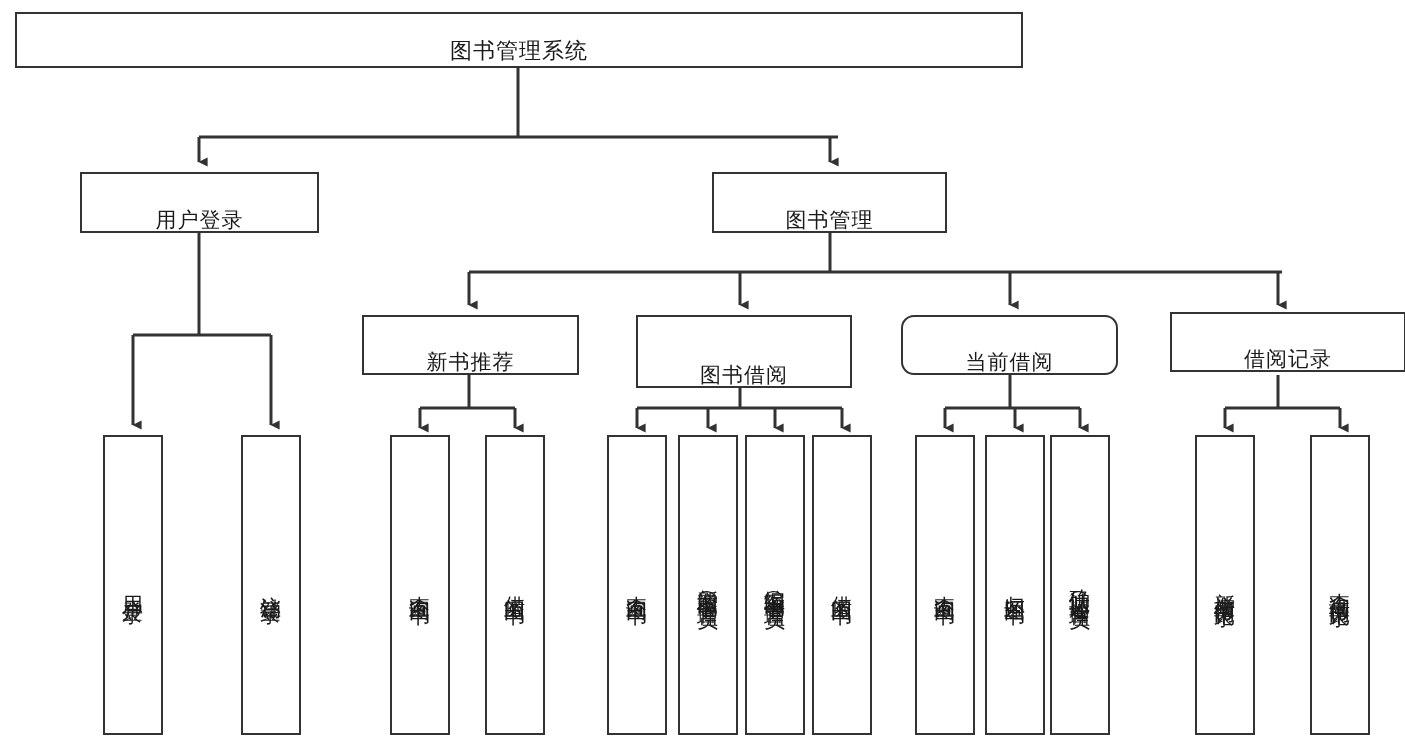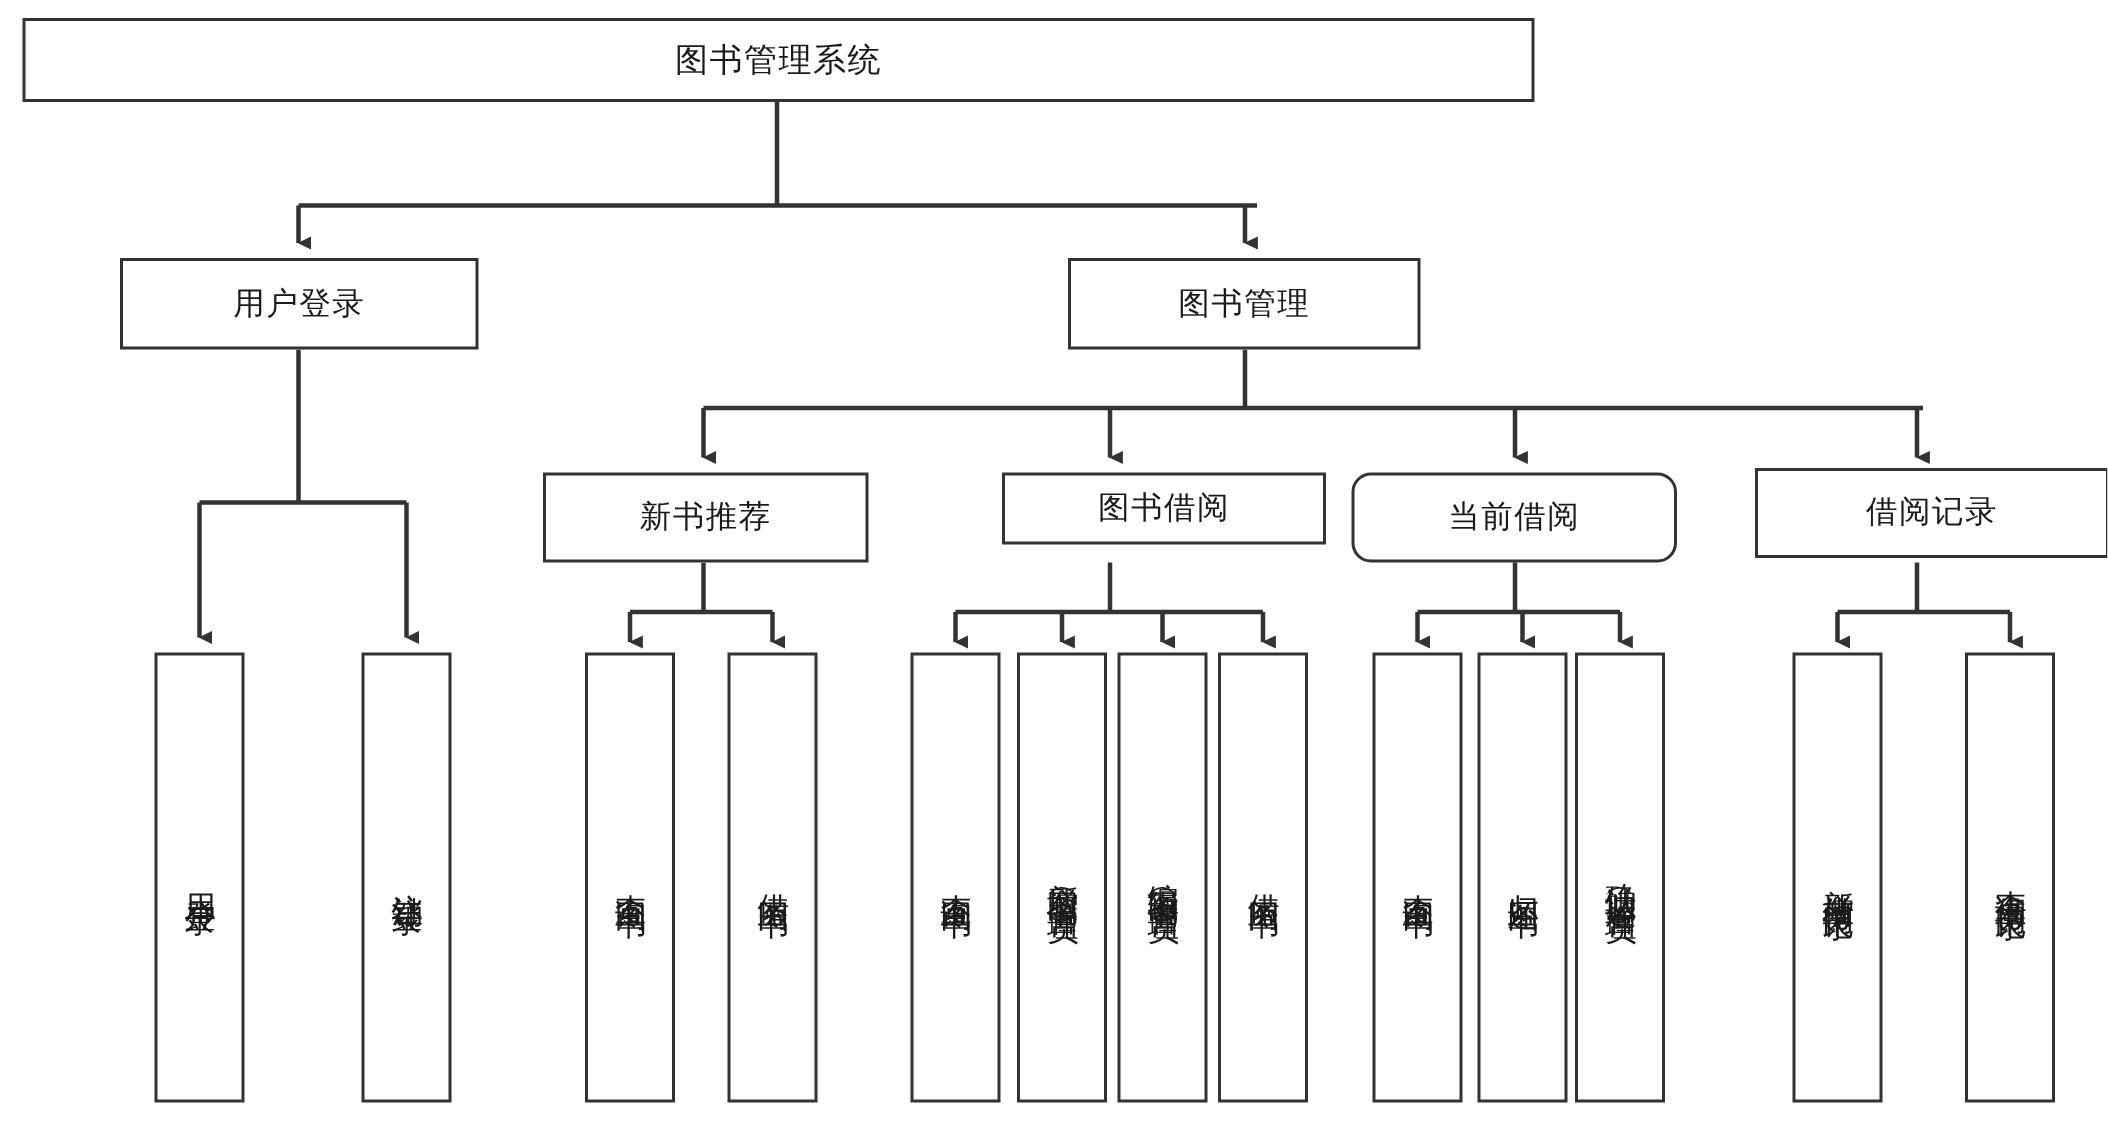--- a/index.html
+++ b/index.html
@@ -24,21 +24,21 @@
     width: 1405px;
     height: 747px;
     pointer-events: none;
   }
   .node {
     position: absolute;
     box-sizing: border-box;
     background: #ffffff;
     border: 2px solid #333333;
     display: flex;
-    align-items: center;
+    align-items: flex-end;
     justify-content: center;
     color: #1a1a1a;
   }
   .node.horiz {
     font-size: 21px;
     letter-spacing: 1px;
     line-height: 1.1;
   }
   .node.root {
     font-size: 22px;
@@ -131,21 +131,21 @@
   <div class="node horiz" style="left:80px; top:172px; width:239px; height:61px;">
     <span>用户登录</span>
   </div>
   <div class="node horiz" style="left:712px; top:172px; width:235px; height:61px;">
     <span>图书管理</span>
   </div>
 
   <div class="node horiz" style="left:362px; top:315px; width:217px; height:60px;">
     <span>新书推荐</span>
   </div>
-  <div class="node horiz" style="left:668px; top:315px; width:216px; height:48px;">
+  <div class="node horiz" style="left:636px; top:315px; width:216px; height:73px;">
     <span>图书借阅</span>
   </div>
   <div class="node horiz" style="left:901px; top:315px; width:217px; height:60px;border-radius:13px;">
     <span>当前借阅</span>
   </div>
   <div class="node horiz" style="left:1170px; top:312px; width:236px; height:60px;">
     <span>借阅记录</span>
   </div>
 
   <div class="node leaf" style="left:103px; top:435px; width:60px; height:300px;">

